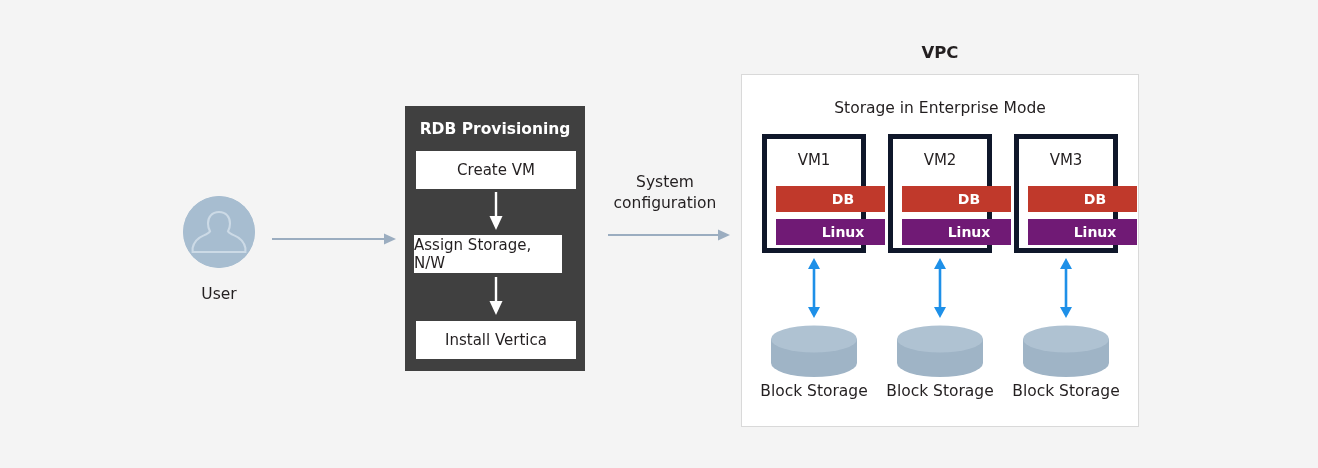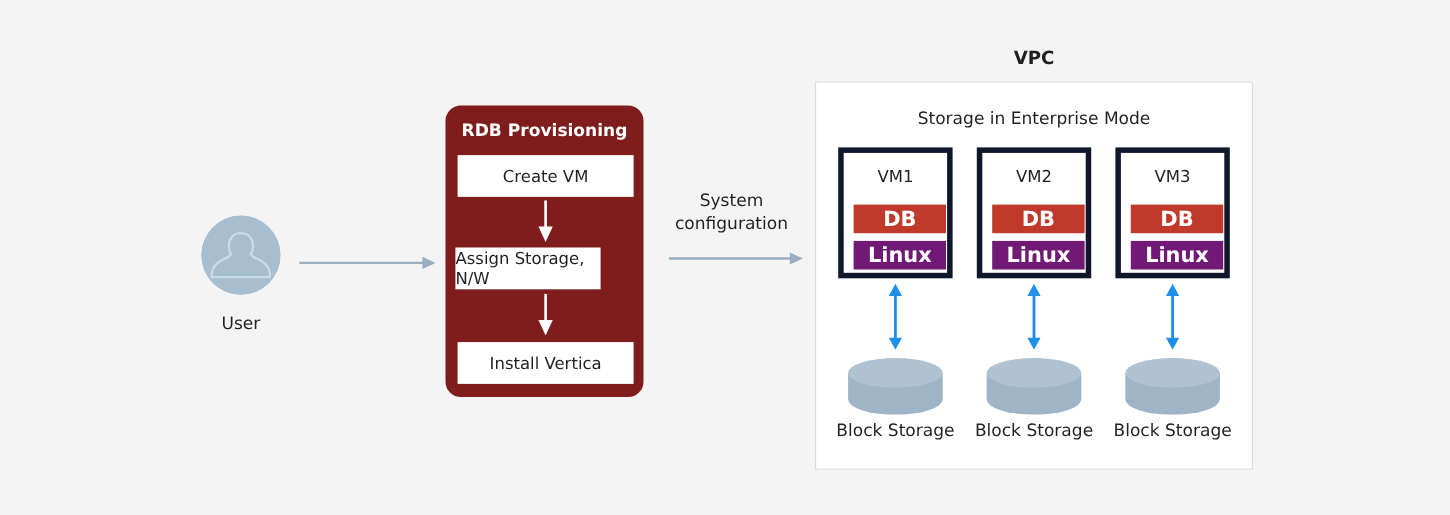--- a/index.html
+++ b/index.html
@@ -42,24 +42,23 @@
     line-height: 21px;
   }
   #request-label { left: 258px; top: 177px; width: 140px; }
   #sysconfig-label { left: 595px; top: 172px; width: 140px; }
   .flow-arrow { height: 14px; }
   #request-arrow { left: 272px; top: 231px; width: 124px; }
   #sysconfig-arrow { left: 608px; top: 227px; width: 122px; }
 
   
   #rdb-panel {
-    left: 405px; top: 96px;
+    left: 405px; top: 106px;
     width: 180px; height: 265px;
-    background: #7f1d1d;
-    border-radius: 14px;
+    background: #404040;
   }
   #rdb-title {
     position: absolute;
     left: 0; top: 14px;
     width: 180px;
     text-align: center;
     font-size: 15.5px;
     font-weight: bold;
     color: #ffffff;
   }
@@ -67,21 +66,21 @@
     position: absolute;
     background: #ffffff;
     color: #231f20;
     font-size: 15px;
     display: flex;
     align-items: center;
     justify-content: center;
     text-align: left;
   }
   #rdb-step-1 { left: 11px; top: 45px;  width: 160px; height: 38px; }
-  #rdb-step-2 { left: 9px;  top: 129px; width: 132px; height: 38px; }
+  #rdb-step-2 { left: 9px;  top: 129px; width: 148px; height: 38px; }
   #rdb-step-3 { left: 11px; top: 215px; width: 160px; height: 38px; }
   .rdb-arrow {
     position: absolute;
     left: 84px;
     width: 14px;
     height: 38px;
   }
   #rdb-arrow-1 { top: 86px; }
   #rdb-arrow-2 { top: 171px; }
 
@@ -127,23 +126,24 @@
     color: #231f20;
   }
   .vm-bar {
     position: absolute;
     left: 9px;
     width: 84px;
     height: 26px;
     display: flex;
     align-items: center;
     justify-content: center;
-    font-size: 19px;
+    font-size: 14px;
     font-weight: bold;
     color: #ffffff;
+    padding-left: 25px;
   }
   .vm-bar.db    { top: 47px; background: #c0392b; }
   .vm-bar.linux { top: 80px; background: #701a75; }
 
   
   .link-arrow {
     position: absolute;
     top: 258px;
     width: 16px;
     height: 60px;

